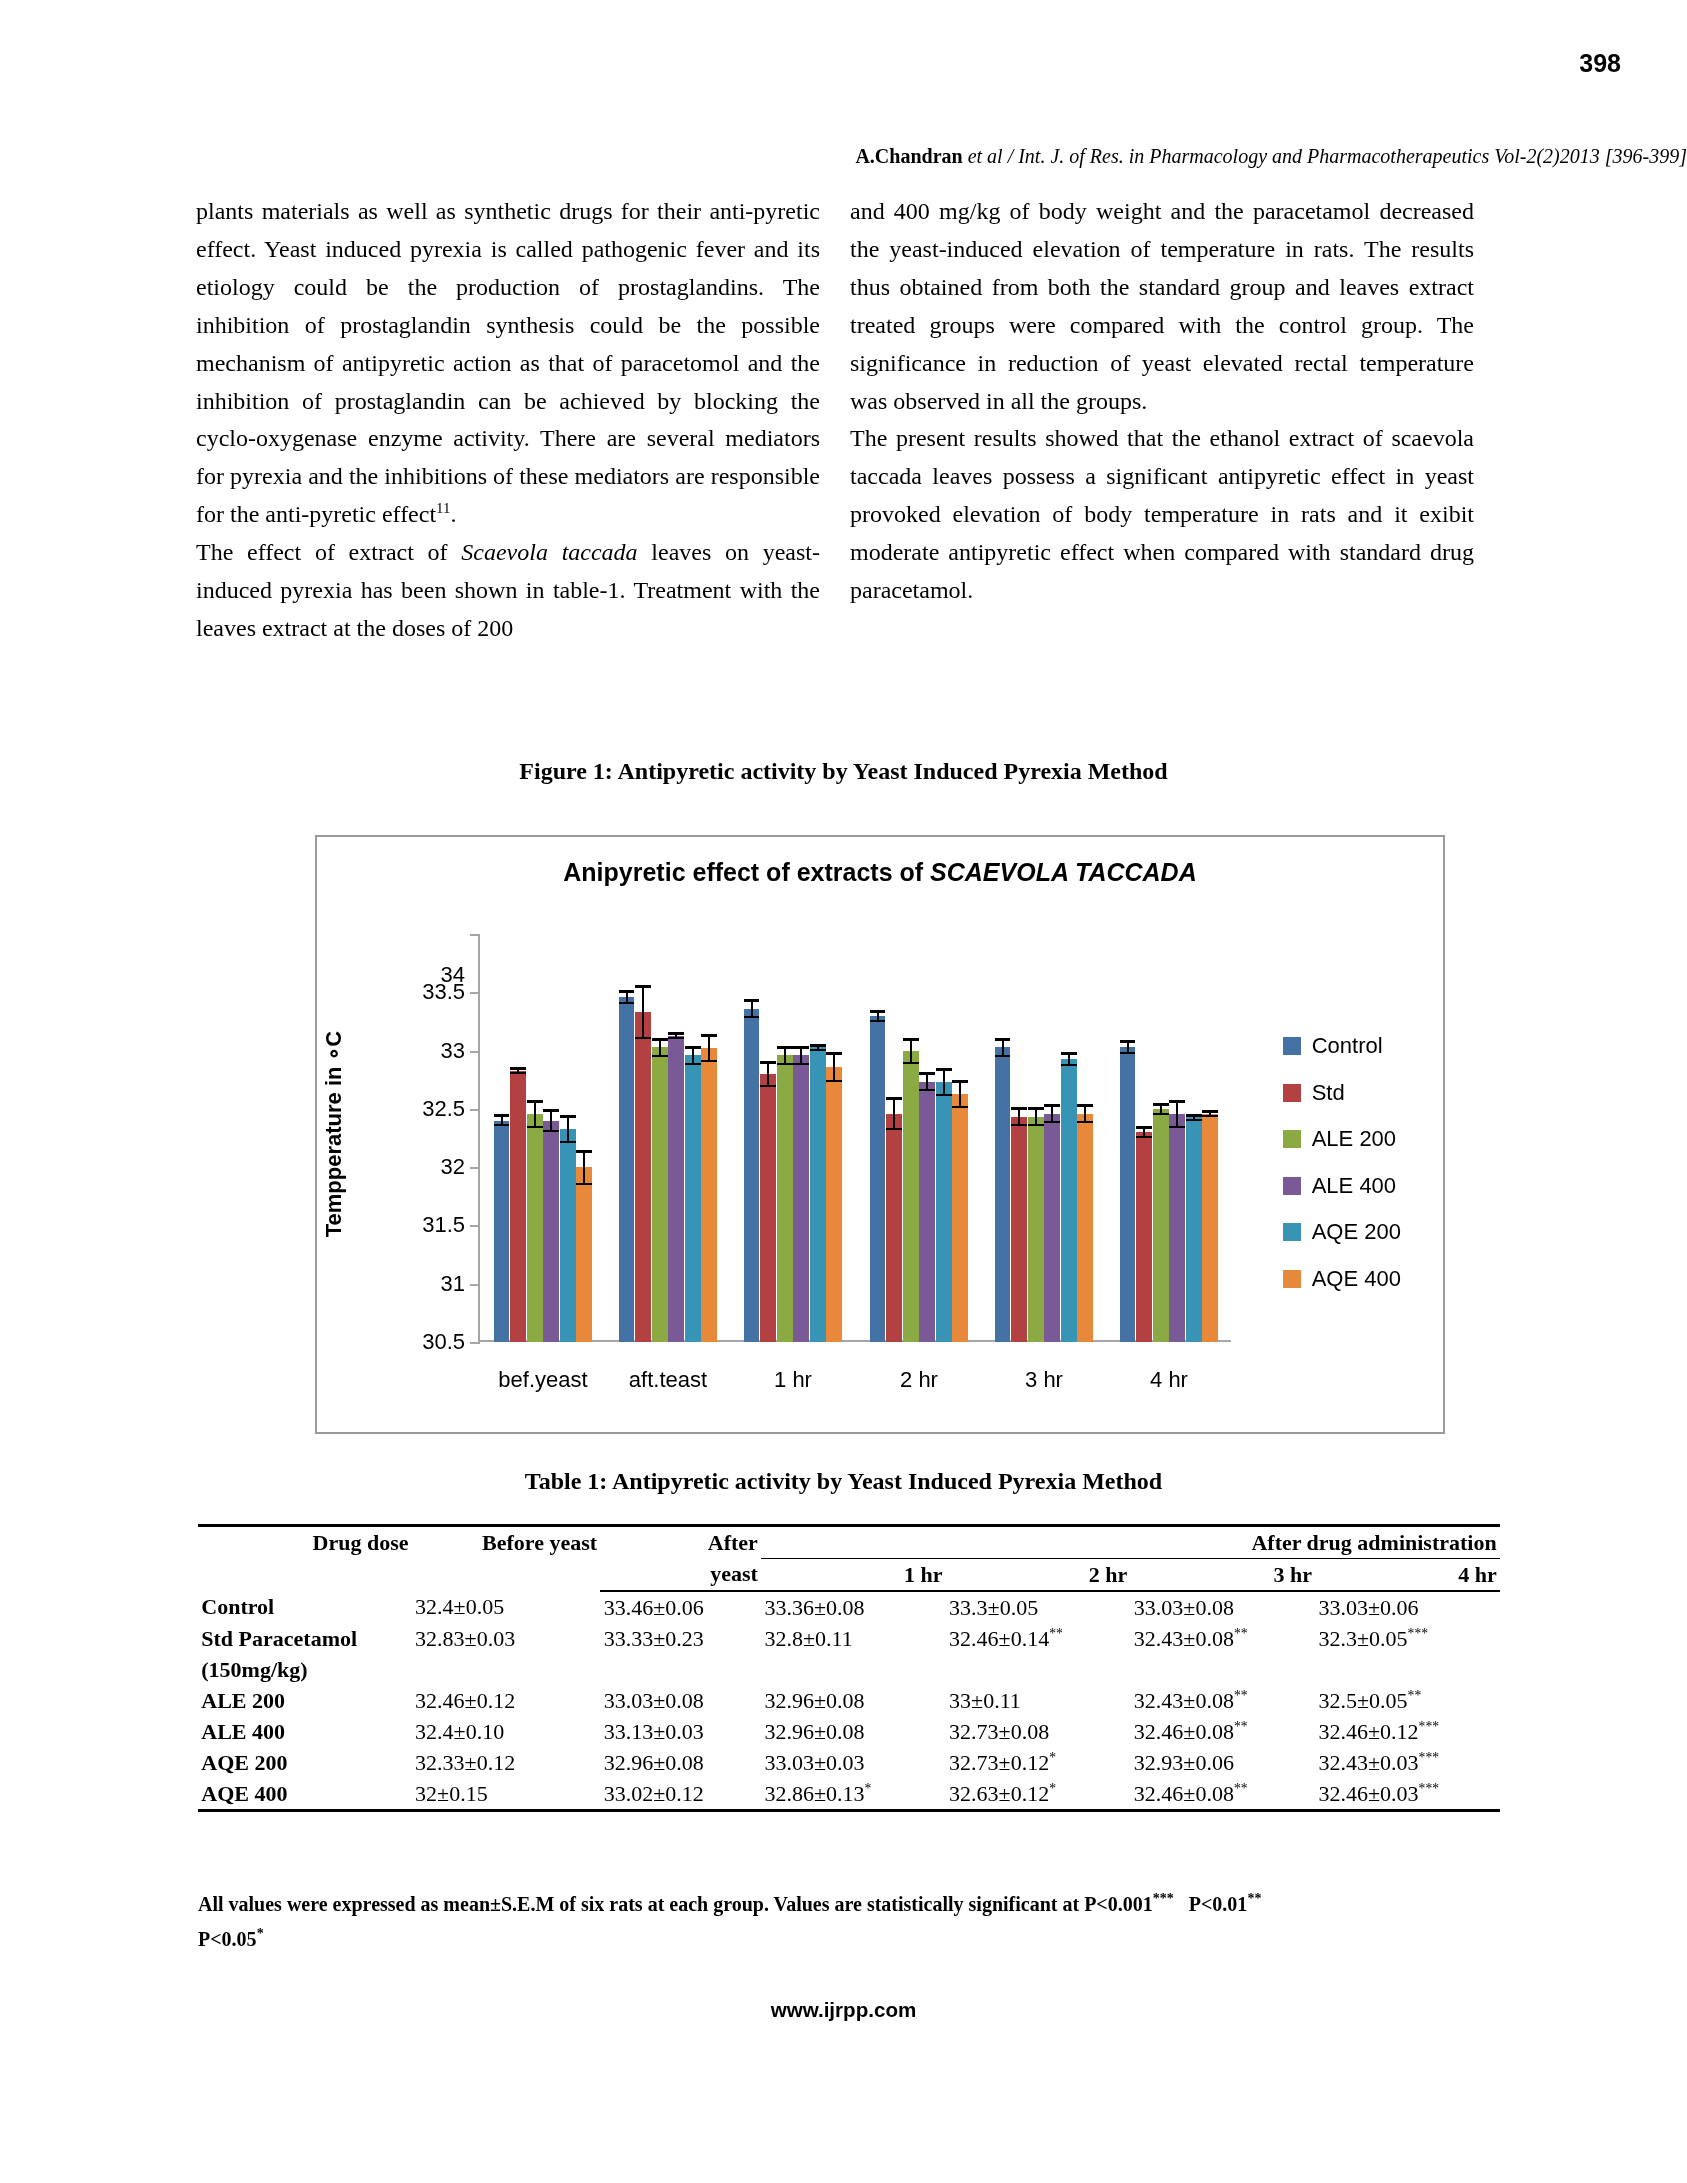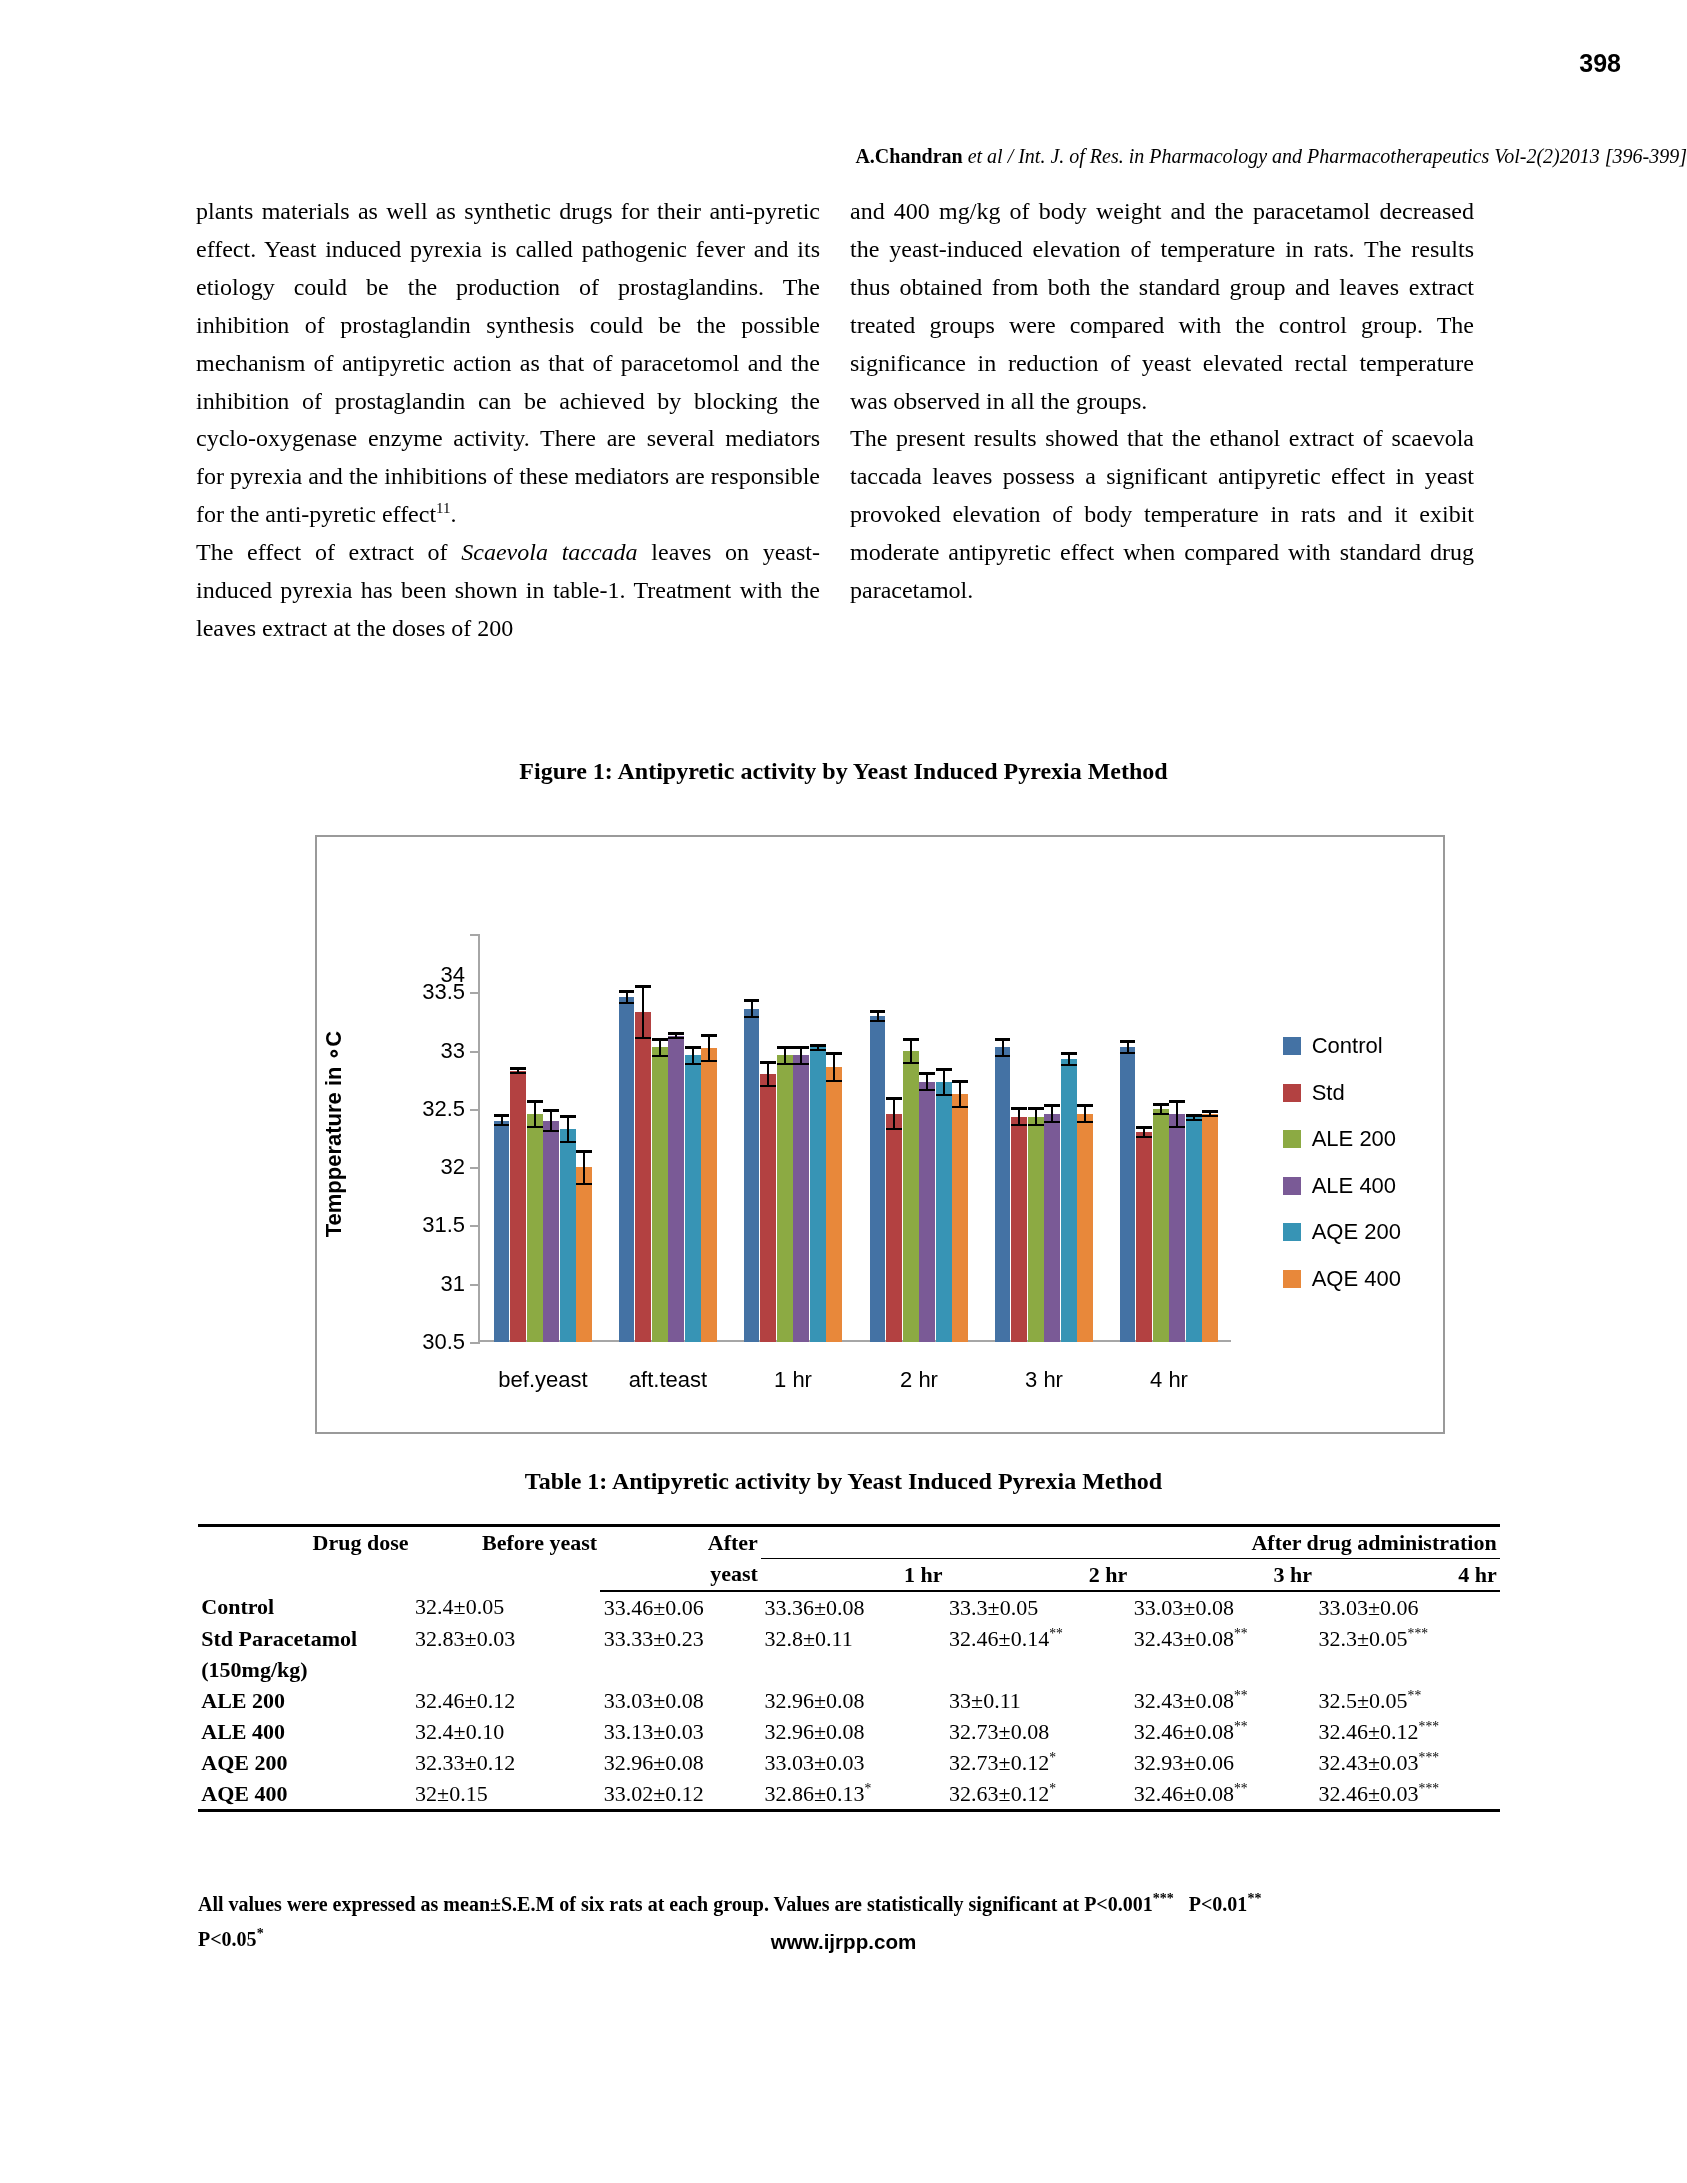--- a/index.html
+++ b/index.html
@@ -181,21 +181,21 @@
 
   
   #footnote {
     position: absolute; left: 198px; top: 1887px; width: 1302px;
     font-size: 20px; font-weight: bold; line-height: 1.75;
   }
   #footnote sup { font-size: 0.7em; }
 
   
   #site-footer {
-    position: absolute; left: 0; right: 0; top: 1930px;
+    position: absolute; left: 0; right: 0; top: 1998px;
     text-align: center;
     font-family: "Liberation Sans", sans-serif;
     font-size: 20.6px; font-weight: bold;
   }
 </style>
 </head>
 <body>
 
 <div id="page-number">398</div>
 
@@ -211,20 +211,23 @@
   </div>
   <div class="col">
     <p>and 400 mg/kg of body weight and the paracetamol decreased the yeast-induced elevation of temperature in rats. The results thus obtained from both the standard group and leaves extract treated groups were compared with the control group. The significance in reduction of yeast elevated rectal temperature was observed in all the groups.</p>
     <p>The present results showed that the ethanol extract of scaevola taccada leaves possess a significant antipyretic effect in yeast provoked elevation of body temperature in rats and it exibit moderate antipyretic effect when compared with standard drug paracetamol.</p>
   </div>
 </div>
 
 <div id="figure-caption">Figure 1: Antipyretic activity by Yeast Induced Pyrexia Method</div>
 
 <div id="chart-frame">
+  <div id="chart-title">
+    <span>Anipyretic effect of extracts of </span><span class="sp">SCAEVOLA TACCADA</span>
+  </div>
   <div id="y-axis-title">Tempperature in ∘C</div>
   <div id="plot">
     <div id="plot-axisline"></div>
     <div id="plot-baseline"></div>
   <div class="ytick" style="top: 408px;"></div>
       <div class="ylabel" style="top: 408px; margin-left: 33px;">30.5</div>
       <div class="ytick" style="top: 350px;"></div>
       <div class="ylabel" style="top: 350px;">31</div>
       <div class="ytick" style="top: 291px;"></div>
       <div class="ylabel" style="top: 291px;">31.5</div>

